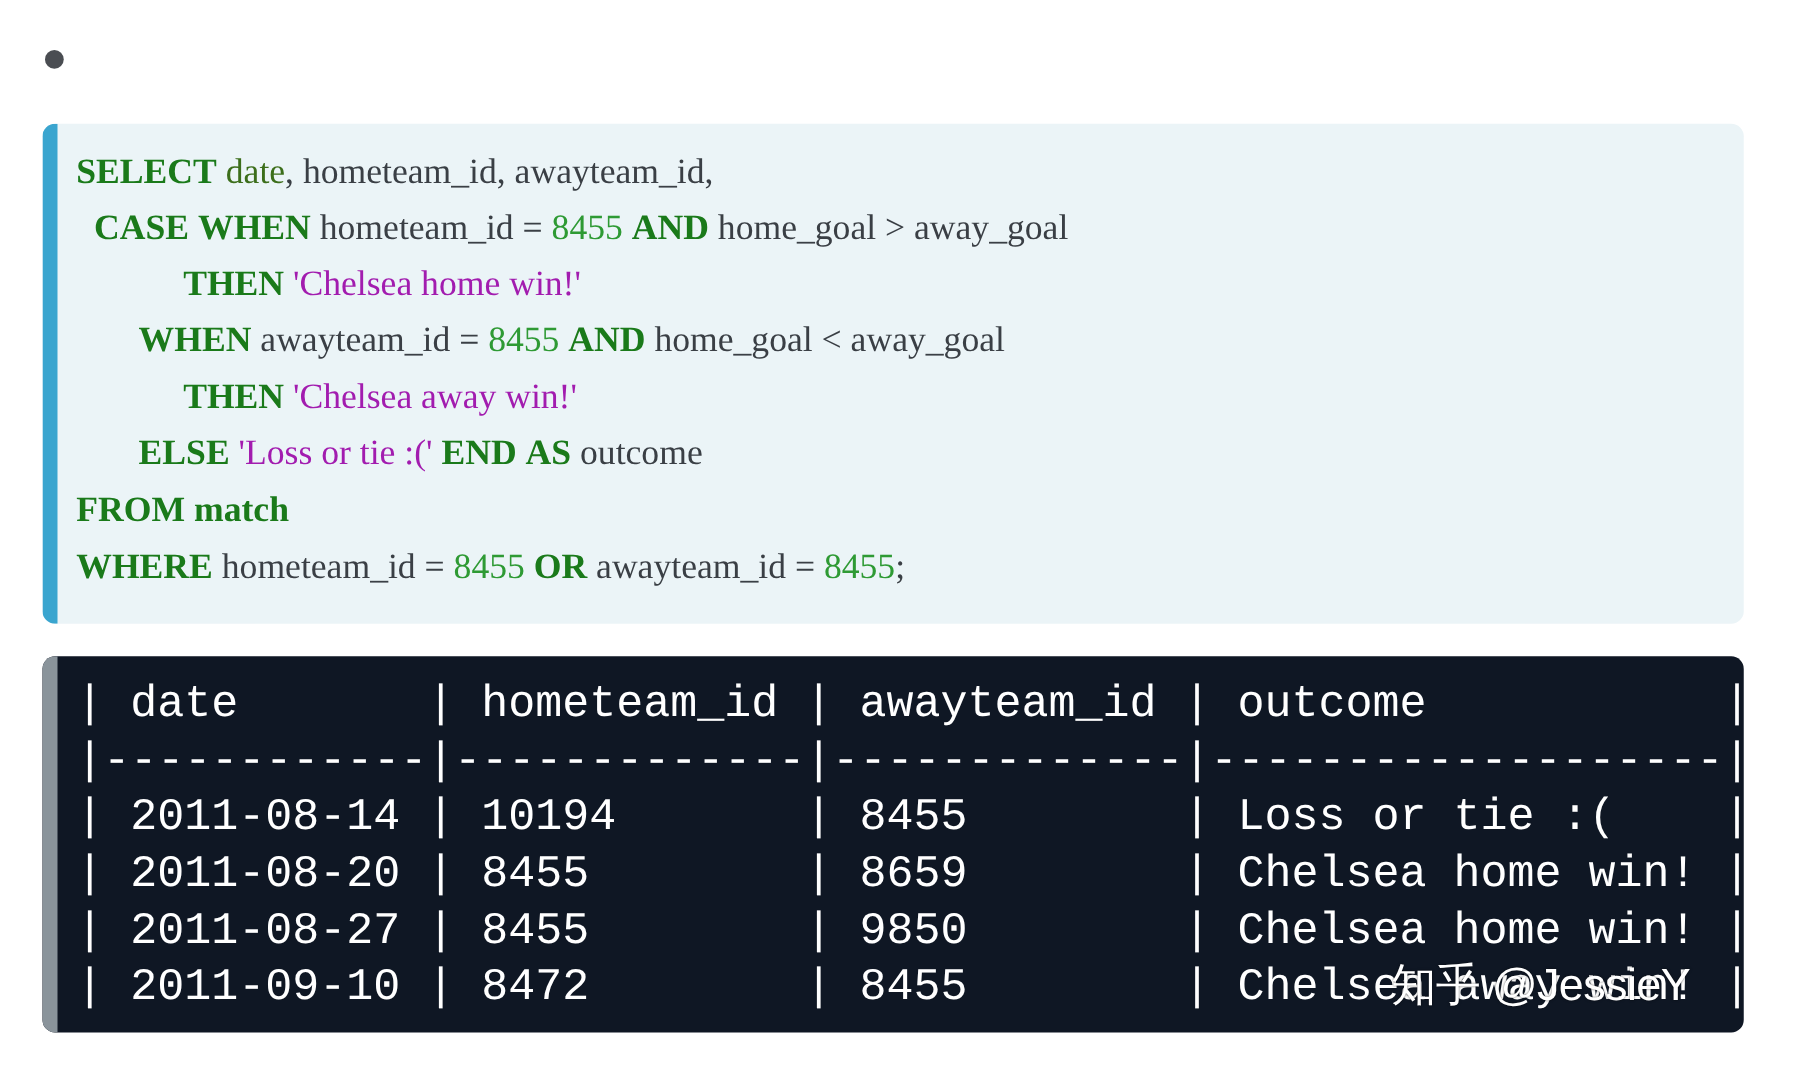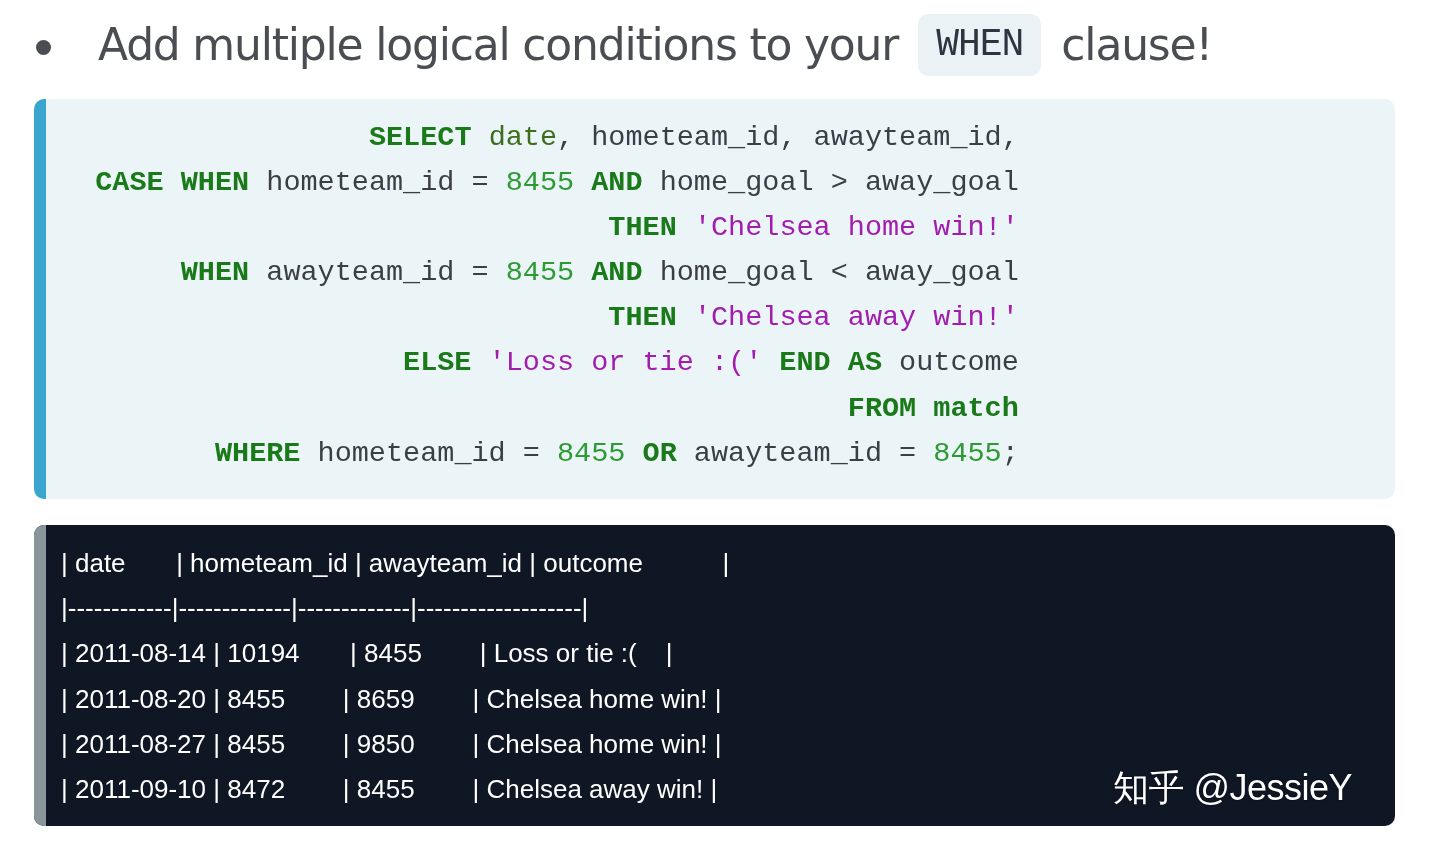--- a/index.html
+++ b/index.html
@@ -75,26 +75,25 @@
     top: 0;
     bottom: 0;
     width: 12px;
     background: #3aa5cf;
   }
   .code-lines {
     position: absolute;
     left: 27px;
     top: 16px;
     margin: 0;
-    font-family: Liberation Mono, monospace;
+    font-family: Liberation Serif, serif;
     font-size: 28.5px;
     line-height: 45.1px;
     color: #3a3f45;
     white-space: pre;
-    text-align: right;
   }
   .code-line { height: 45.1px; display: block; }
   .kw { color: #1a7a1a; font-weight: bold; }
   .fn { color: #3c6e1b; }
   .num { color: #2e9a34; margin-top: 40px; }
   .str { color: #a21caf; }
   .plain { color: #3a3f45; }
 
   
   .output-block {
@@ -113,22 +112,22 @@
     top: 0;
     bottom: 0;
     width: 12px;
     background: #8a949b;
   }
   .output-lines {
     position: absolute;
     left: 27px;
     top: 16px;
     margin: 0;
-    font-family: Liberation Sans, sans-serif;
-    font-size: 26px;
+    font-family: Liberation Mono, monospace;
+    font-size: 36px;
     line-height: 45.2px;
     color: #ffffff;
     white-space: pre;
   }
   .output-line { display: block; height: 45.2px; }
 
   
   .watermark {
     position: absolute;
     left: 1113px;
@@ -139,21 +138,20 @@
     white-space: nowrap;
     letter-spacing: -0.5px;
     text-shadow: 0 0 2px rgba(0,0,0,0.6);
   }
 </style>
 </head>
 <body>
 
 <div class="bullet-row">
   <span class="bullet-dot"></span>
-  <div class="bullet-text"><span>Add multiple logical conditions to your</span><span class="inline-code">WHEN</span><span>clause!</span></div>
 </div>
 
 <div class="code-block">
   <div class="accent-bar"></div>
   <pre class="code-lines" id="code-lines"><span class="code-line"><span class="kw">SELECT</span><span class="plain"> </span><span class="fn">date</span><span class="plain">, hometeam_id, awayteam_id,</span></span><span class="code-line"><span class="plain">  </span><span class="kw">CASE</span><span class="plain"> </span><span class="kw">WHEN</span><span class="plain"> hometeam_id = </span><span class="num">8455</span><span class="plain"> </span><span class="kw">AND</span><span class="plain"> home_goal &gt; away_goal</span></span><span class="code-line"><span class="plain">            </span><span class="kw">THEN</span><span class="plain"> </span><span class="str">'Chelsea home win!'</span></span><span class="code-line"><span class="plain">       </span><span class="kw">WHEN</span><span class="plain"> awayteam_id = </span><span class="num">8455</span><span class="plain"> </span><span class="kw">AND</span><span class="plain"> home_goal &lt; away_goal</span></span><span class="code-line"><span class="plain">            </span><span class="kw">THEN</span><span class="plain"> </span><span class="str">'Chelsea away win!'</span></span><span class="code-line"><span class="plain">       </span><span class="kw">ELSE</span><span class="plain"> </span><span class="str">'Loss or tie :('</span><span class="plain"> </span><span class="kw">END</span><span class="plain"> </span><span class="kw">AS</span><span class="plain"> outcome</span></span><span class="code-line"><span class="kw">FROM</span><span class="plain"> </span><span class="kw">match</span></span><span class="code-line"><span class="kw">WHERE</span><span class="plain"> hometeam_id = </span><span class="num">8455</span><span class="plain"> </span><span class="kw">OR</span><span class="plain"> awayteam_id = </span><span class="num">8455</span><span class="plain">;</span></span></pre>
 </div>
 
 <div class="output-block">
   <div class="accent-bar"></div>
   <pre class="output-lines"><span class="output-line">| date       | hometeam_id | awayteam_id | outcome           |</span><span class="output-line">|------------|-------------|-------------|-------------------|</span><span class="output-line">| 2011-08-14 | 10194       | 8455        | Loss or tie :(    |</span><span class="output-line">| 2011-08-20 | 8455        | 8659        | Chelsea home win! |</span><span class="output-line">| 2011-08-27 | 8455        | 9850        | Chelsea home win! |</span><span class="output-line">| 2011-09-10 | 8472        | 8455        | Chelsea away win! |</span></pre>

